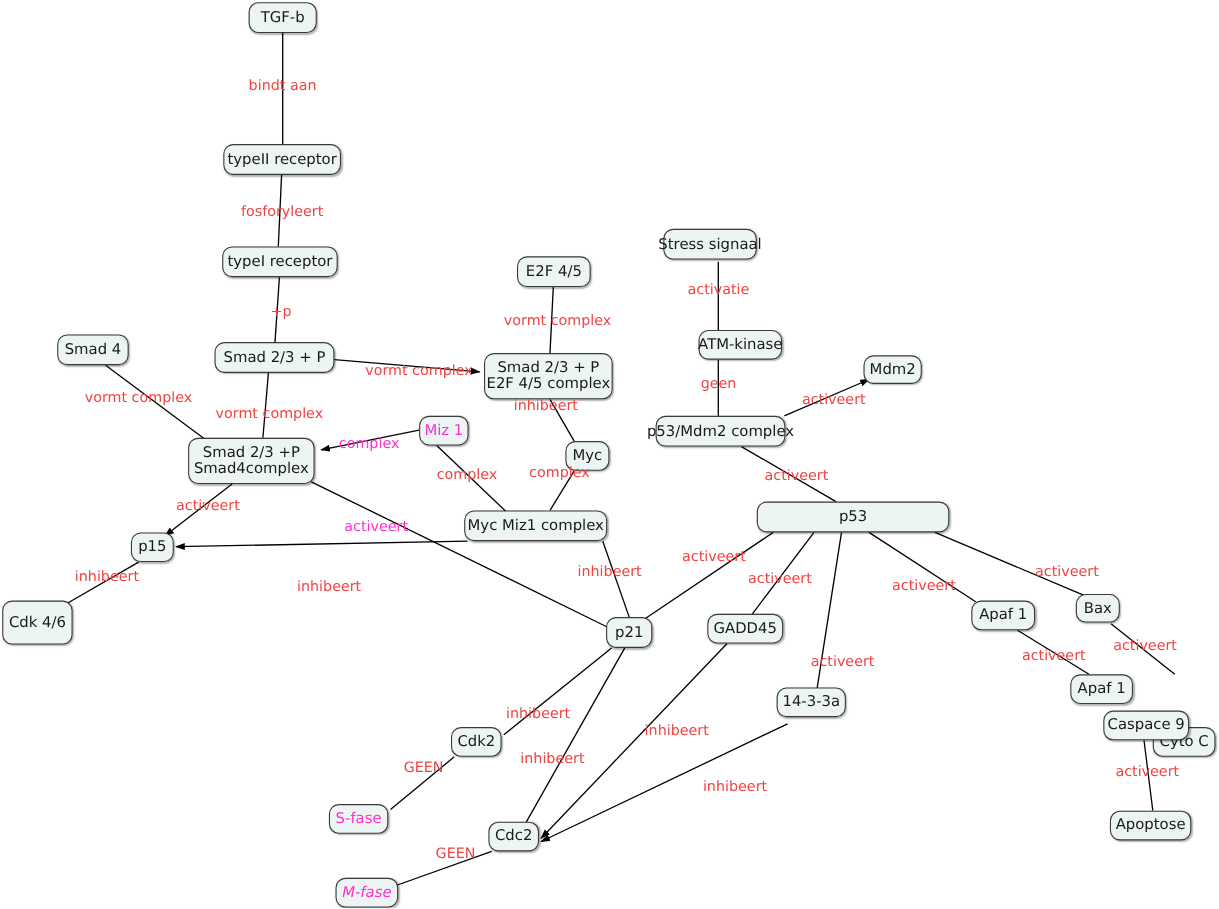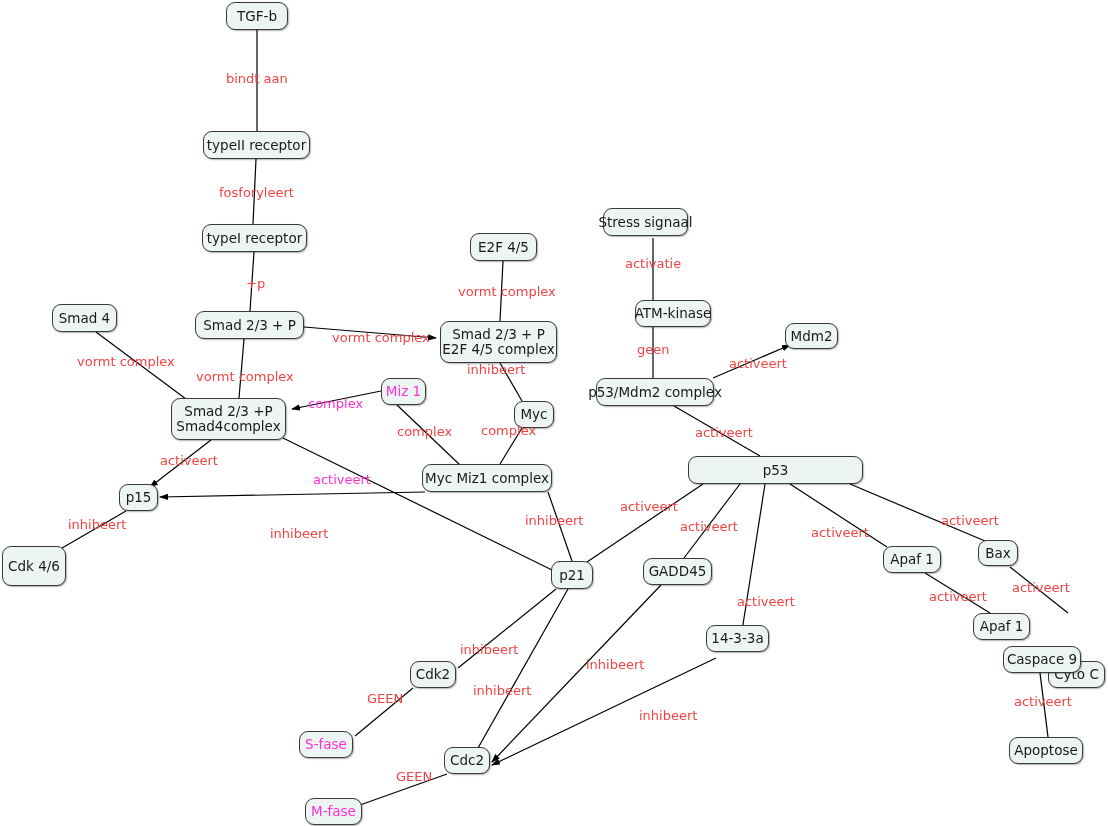--- a/index.html
+++ b/index.html
@@ -107,21 +107,21 @@
       <div class="node" style="left: 706px; top: 625px; width: 63px; height: 27px;">14-3-3a</div>
       <div class="node" style="left: 883px; top: 546px; width: 58px; height: 27px;">Apaf 1</div>
       <div class="node" style="left: 978px; top: 540px; width: 40px; height: 26px;">Bax</div>
       <div class="node" style="left: 973px; top: 613px; width: 57px; height: 27px;">Apaf 1</div>
       <div class="node" style="left: 1048px; top: 613px; width: 57px; height: 27px; margin-top: 48px;">Cyto C</div>
       <div class="node" style="left: 1003px; top: 646px; width: 78px; height: 27px;">Caspace 9</div>
       <div class="node" style="left: 1009px; top: 737px; width: 74px; height: 27px;">Apoptose</div>
       <div class="node" style="left: 410px; top: 661px; width: 46px; height: 27px;">Cdk2</div>
       <div class="node magenta" style="left: 299px; top: 731px; width: 54px; height: 27px;">S-fase</div>
       <div class="node" style="left: 444px; top: 747px; width: 46px; height: 27px;">Cdc2</div>
-      <div class="node magenta" style="left: 305px; top: 798px; width: 57px; height: 27px;">M-fase</div>
+      <div class="node magenta" style="left: 305px; top: 798px; width: 57px; height: 27px; font-style: italic;">M-fase</div>
     </div>
   <div id="label-layer">
       <div class="elabel" style="left: 226px; top: 72px;">bindt aan</div>
       <div class="elabel" style="left: 219px; top: 186px;">fosforyleert</div>
       <div class="elabel" style="left: 246px; top: 277px;">+p</div>
       <div class="elabel" style="left: 77px; top: 355px;">vormt complex</div>
       <div class="elabel" style="left: 196px; top: 370px;">vormt complex</div>
       <div class="elabel" style="left: 332px; top: 331px;">vormt complex</div>
       <div class="elabel" style="left: 458px; top: 285px;">vormt complex</div>
       <div class="elabel magenta" style="left: 308px; top: 397px;">complex</div>

